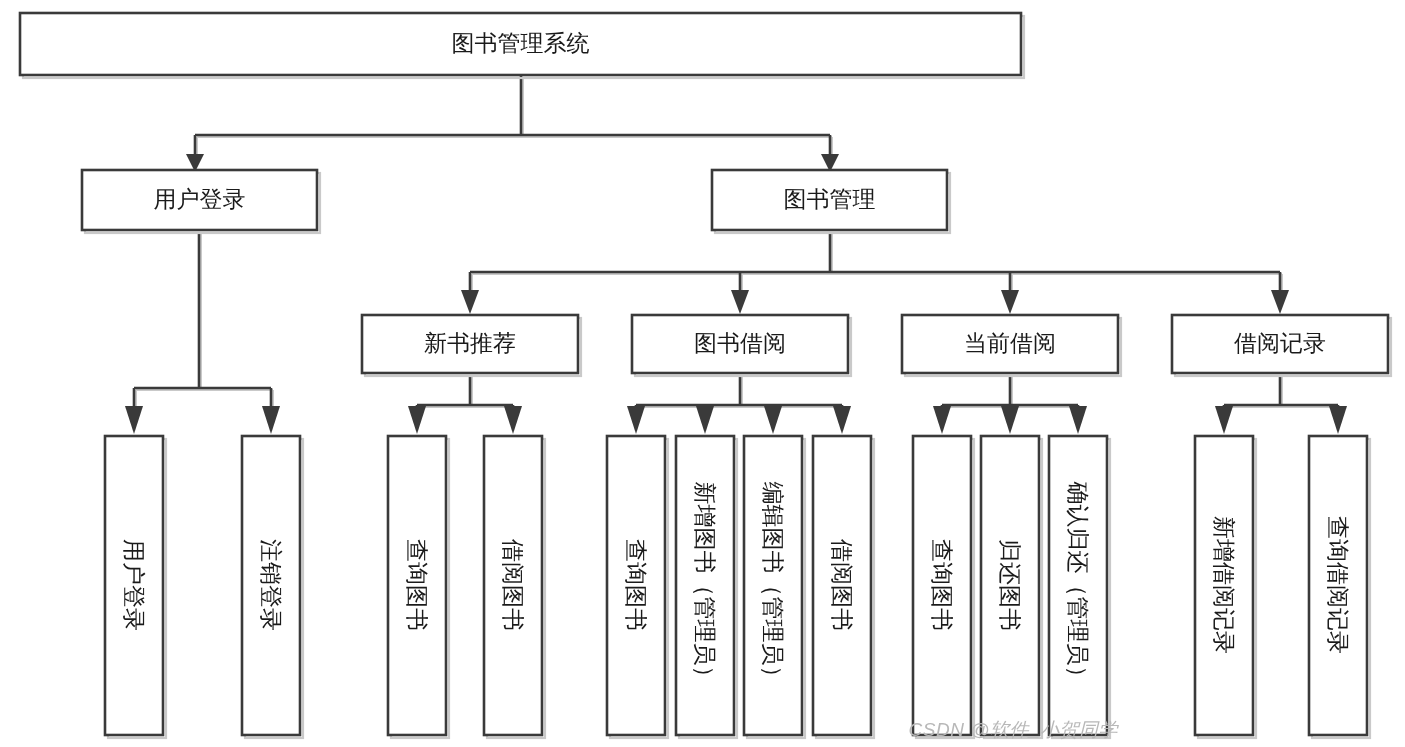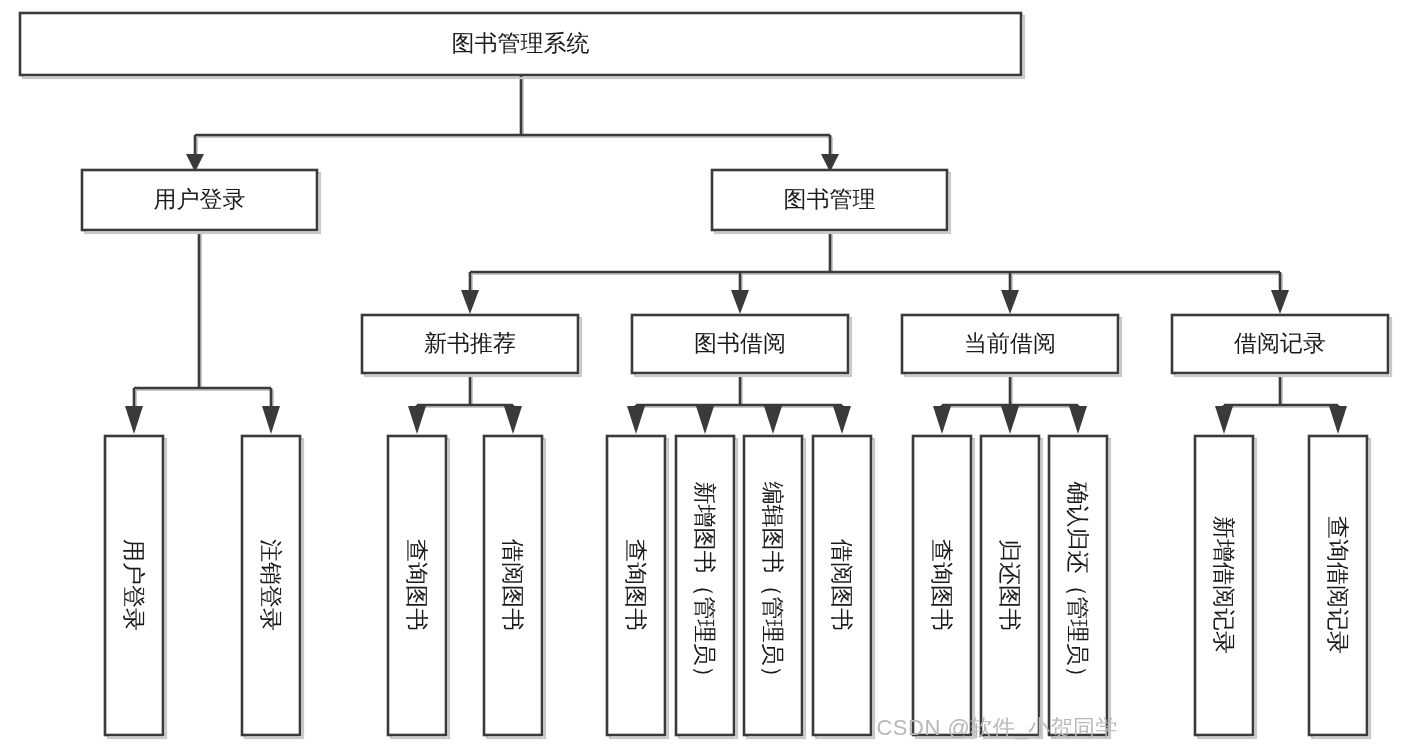--- a/index.html
+++ b/index.html
@@ -64,25 +64,26 @@
     fill: #1a1a1a;
     font-family: "Liberation Sans", "DejaVu Sans", sans-serif;
     font-size: 23px;
     text-anchor: middle;
   }
   .watermark {
     position: absolute;
     right: 8px;
     bottom: 4px;
     font-family: "Liberation Sans", "DejaVu Sans", sans-serif;
-    font-size: 22px;
+    font-size: 19px;
     color: #b8b8b8;
     letter-spacing: 0.5px;
     white-space: nowrap;
     user-select: none;
+    font-style: italic;
   }
 </style>
 </head>
 <body>
 
 <div id="diagram-root">
 
   <svg class="diagram" viewBox="0 0 1405 747" xmlns="http://www.w3.org/2000/svg">
 
     <g>

